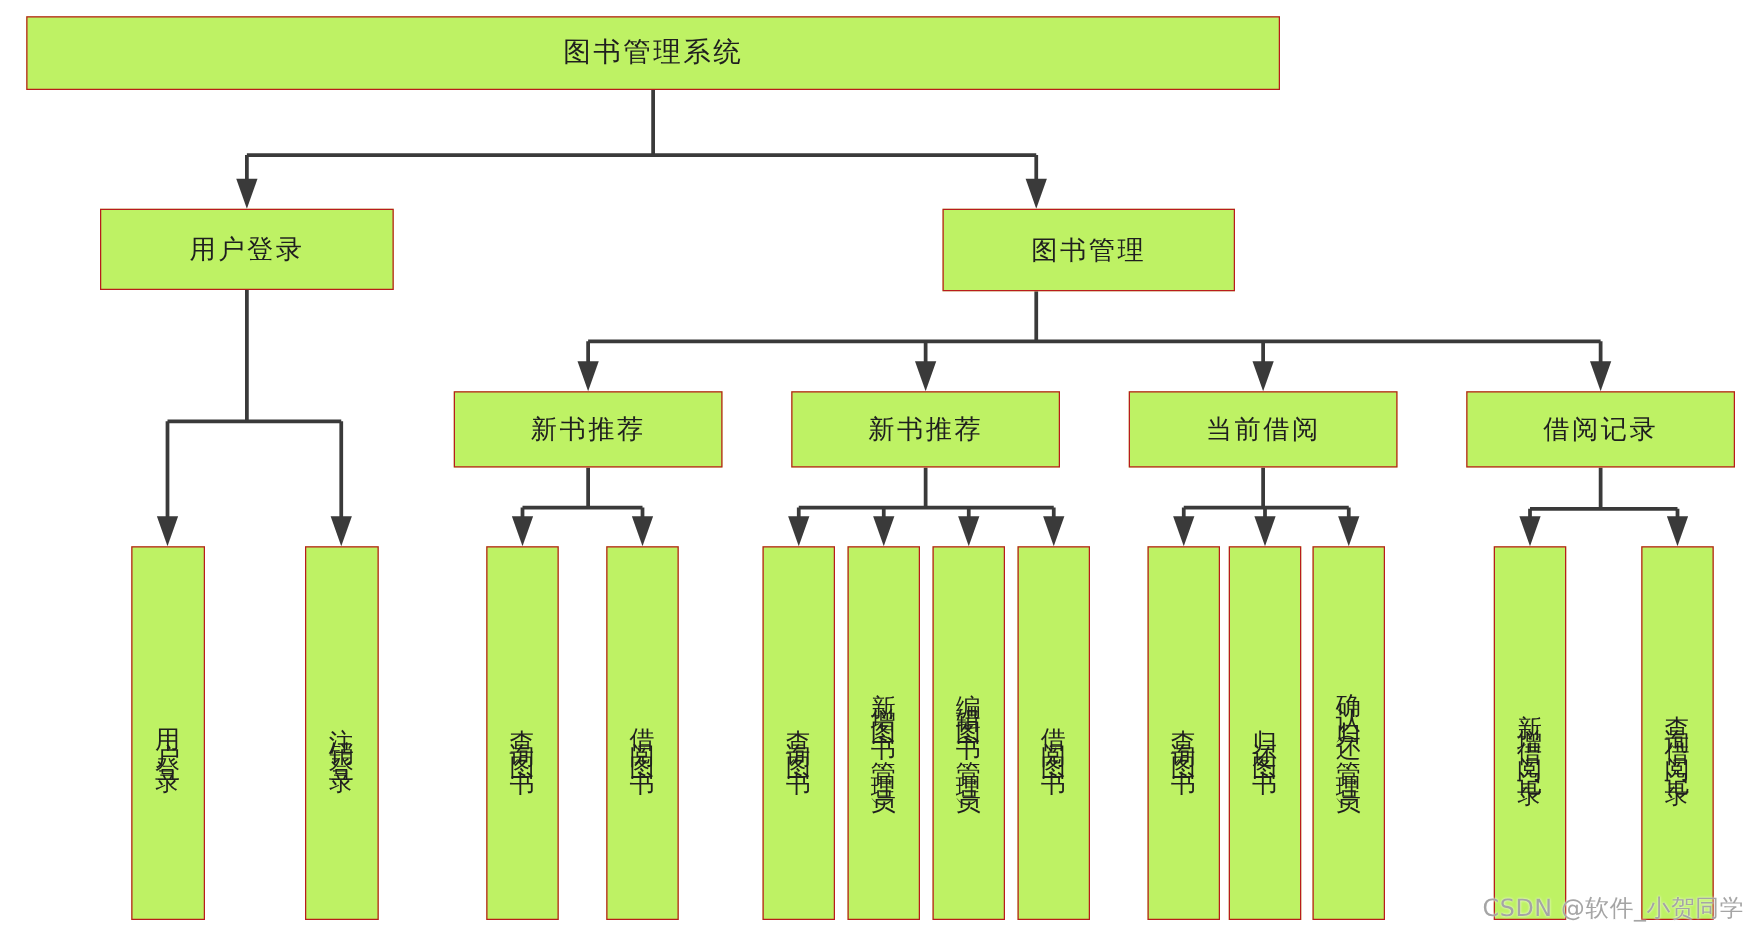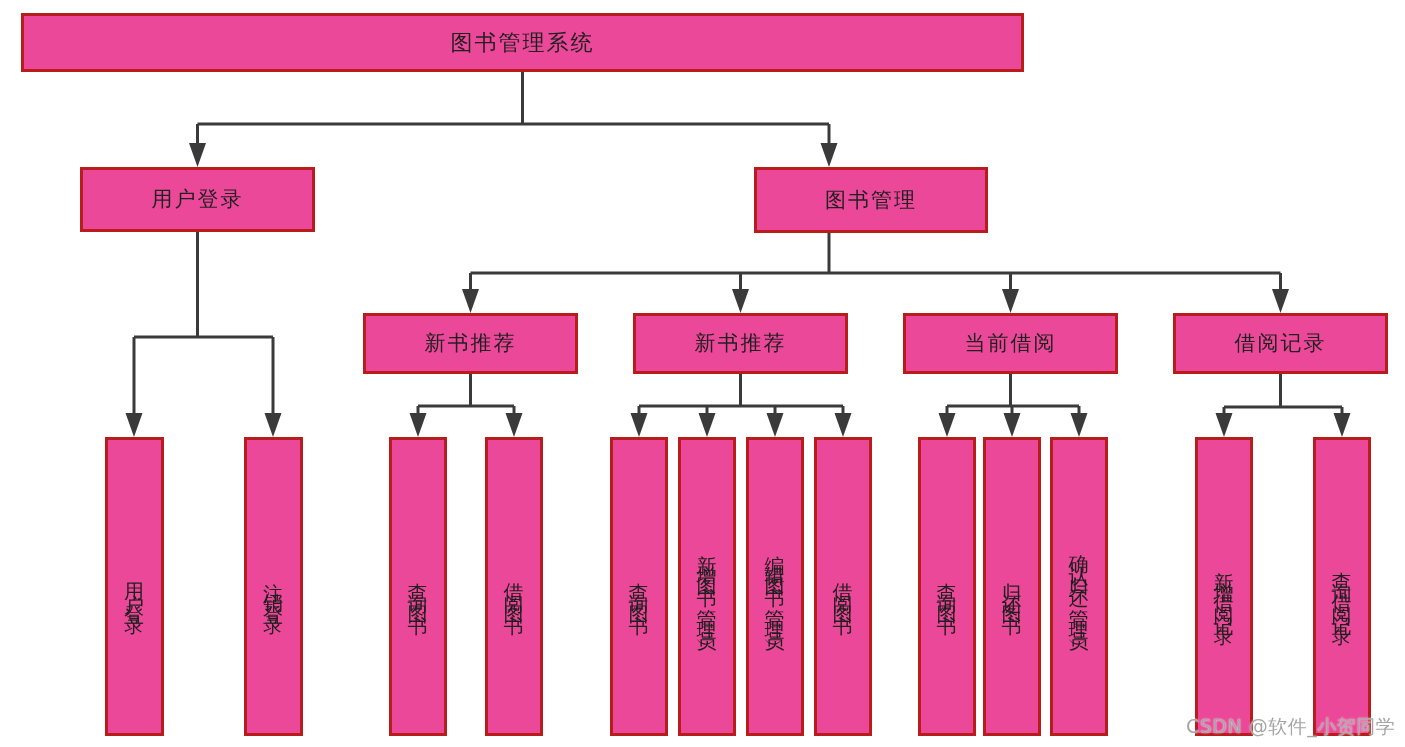--- a/index.html
+++ b/index.html
@@ -12,22 +12,22 @@
     overflow: hidden;
   }
   svg.wires {
     position: absolute;
     left: 0; top: 0;
     width: 1405px; height: 747px;
   }
   .node {
     position: absolute;
     box-sizing: border-box;
-    border: 3px solid #b91c1c;
-    background: #ec4899;
+    border: 1px solid #b91c1c;
+    background: #bef264;
     color: #1f1f1f;
     display: flex;
     align-items: center;
     justify-content: center;
     text-align: center;
   }
   .h-node { font-size: 21px; letter-spacing: 2px; line-height: 1; }
   .root-node { font-size: 22px; }
   .v-node {
     writing-mode: vertical-rl;

